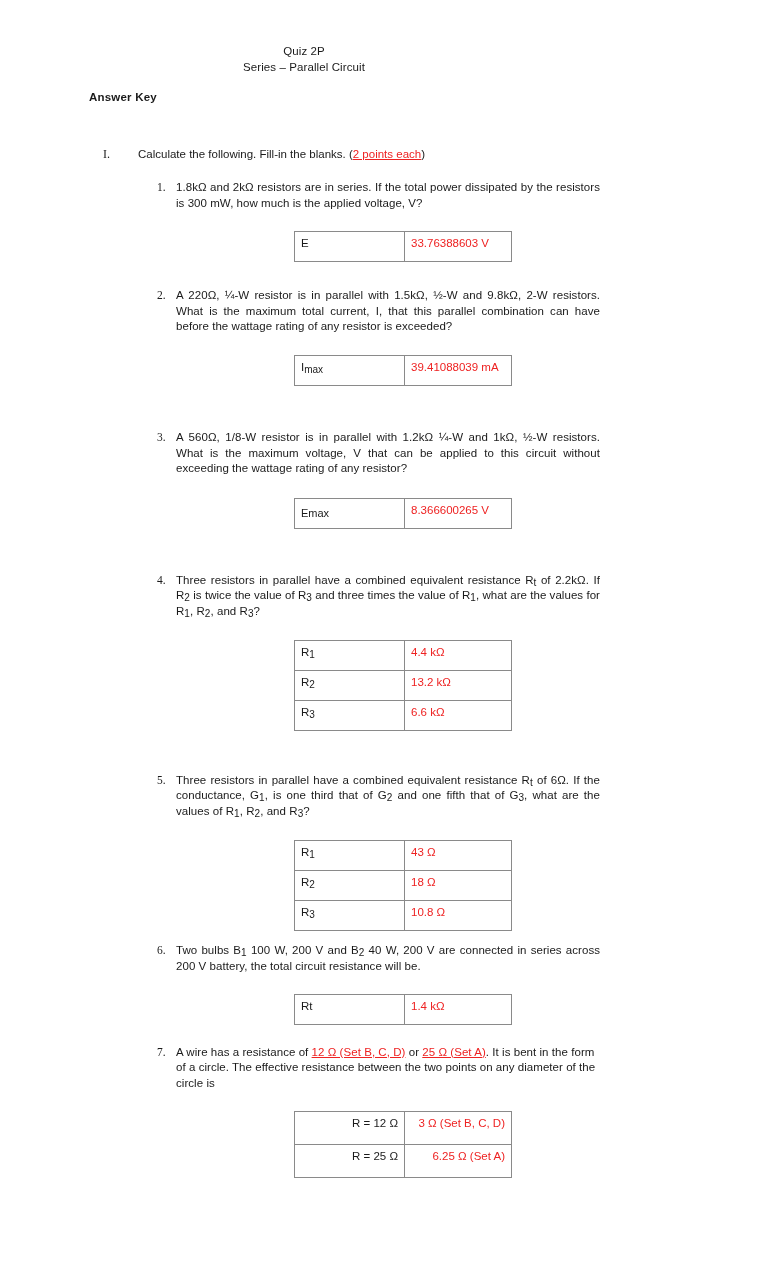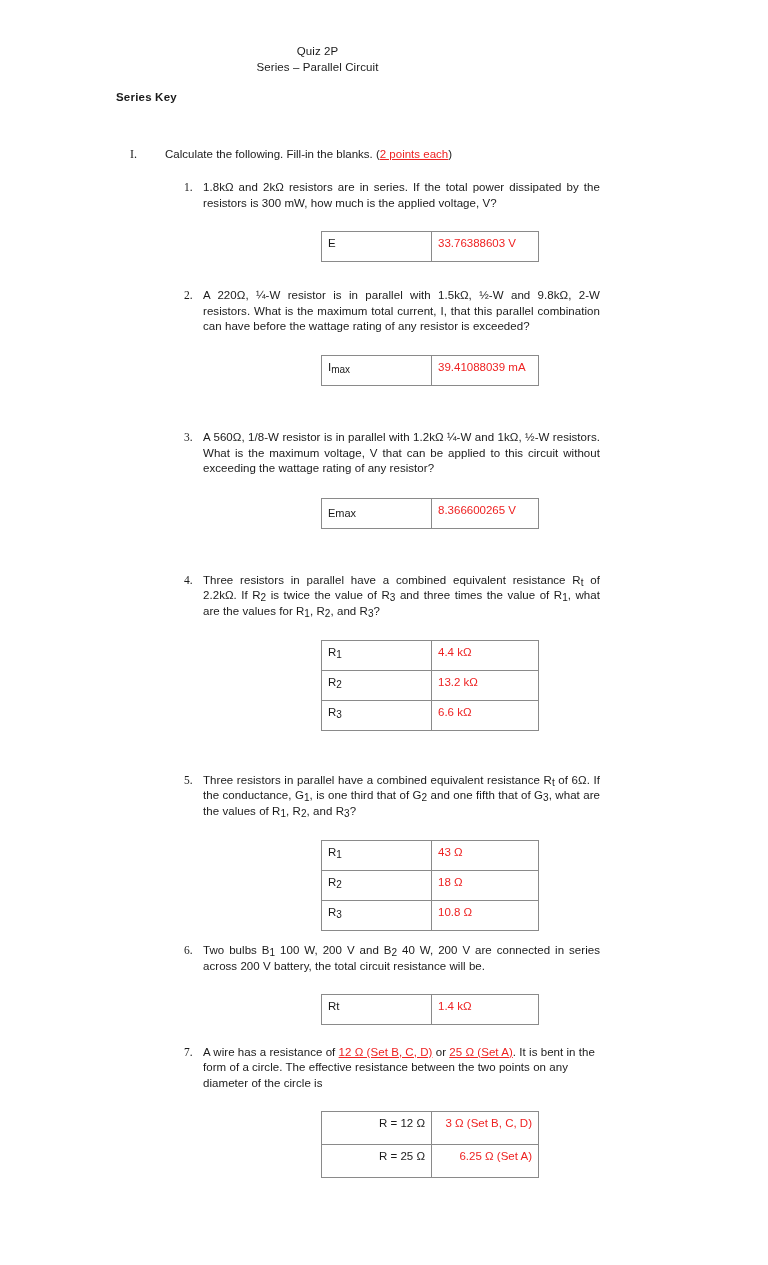--- a/index.html
+++ b/index.html
@@ -13,21 +13,20 @@
     font-family: "Liberation Sans", sans-serif;
     color: #1a1a1a;
     overflow: hidden;
     position: relative;
   }
   .page {
     position: relative;
     width: 608px;
     height: 1265px;
     box-sizing: border-box;
-    padding-left: 27px;
   }
 
   
   .doc-header {
     text-align: center;
     padding-top: 44px;
     font-size: 11.5px;
     line-height: 15.5px;
     letter-spacing: 0.1px;
   }
@@ -138,21 +137,21 @@
 </head>
 <body>
 
 <div class="page">
 
   <div class="doc-header">
     <span class="hline">Quiz 2P</span>
     <span class="hline">Series – Parallel Circuit</span>
   </div>
 
-  <div class="answer-key">Series Key</div>
+  <div class="answer-key">Answer Key</div>
 
   <div class="section-roman">
     <span class="roman-num">I.</span>
     <span class="roman-text"><span>Calculate the following. Fill-in the blanks. (</span><span class="red">2 points each</span><span>)</span></span>
   </div>
 
   <div class="qlist">
 
     <div class="qitem">
       <span class="qnum">1.</span>

